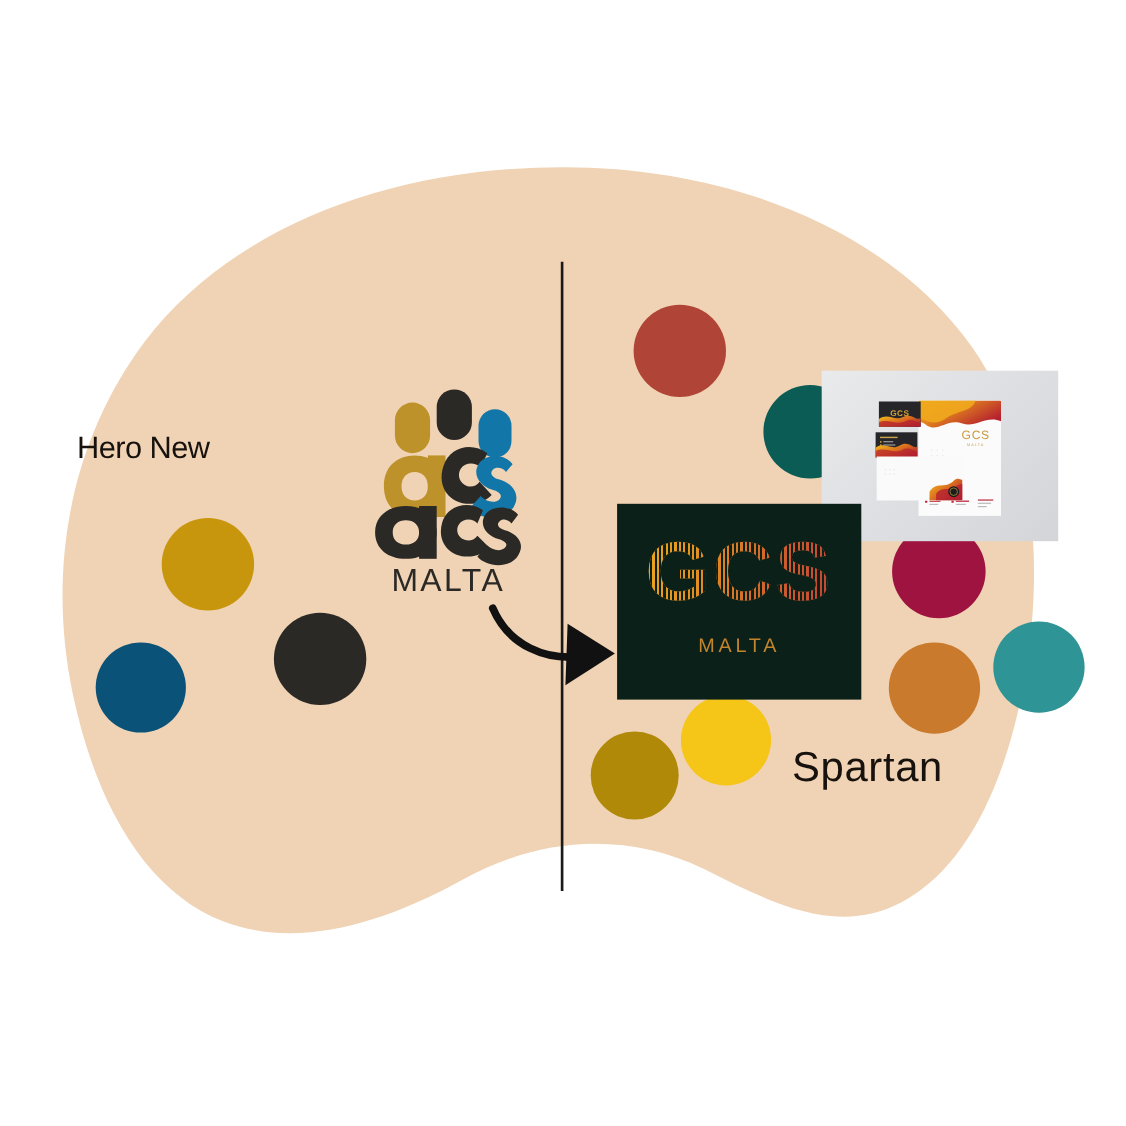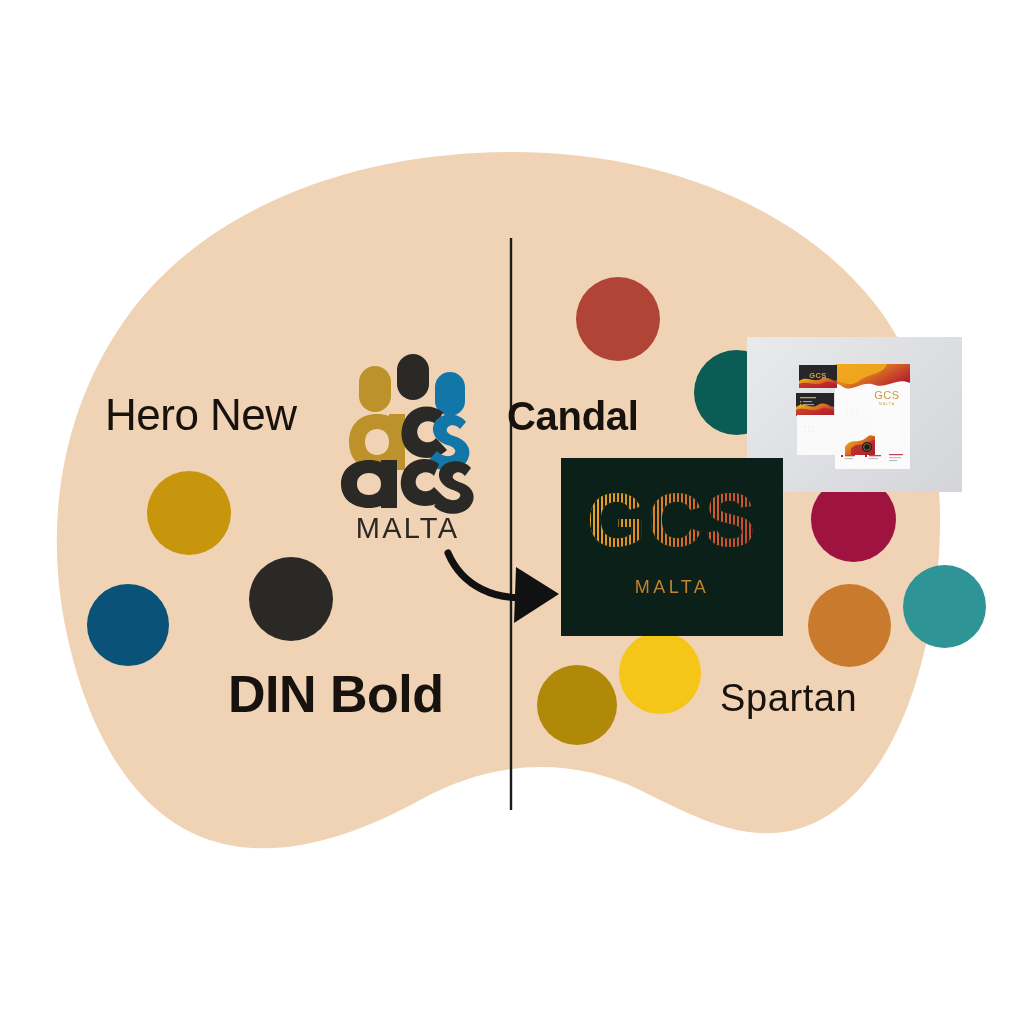--- a/index.html
+++ b/index.html
@@ -18,21 +18,21 @@
   svg.layer { display: block; }
 
   .dot { position: absolute; border-radius: 50%; }
 
   .label {
     position: absolute;
     color: #17120e;
     white-space: nowrap;
     line-height: 1;
   }
-  #label-hero-new  { left: 70px;  top: 393px; font-size: 44px; font-weight: 500; letter-spacing: -0.5px; margin-left: 35px; }
+  #label-hero-new  { left: 70px;  top: 393px; font-size: 28px; font-weight: 500; letter-spacing: -0.5px; }
   #label-candal    { left: 507px; top: 396px; font-size: 40px; font-weight: 700; letter-spacing: -0.3px; }
   #label-din-bold  { left: 228px; top: 668px; font-size: 52px; font-weight: 700; letter-spacing: -0.5px; }
   #label-spartan   { left: 720px; top: 679px; font-size: 38px; font-weight: 300; letter-spacing: 0.6px; }
 
   
   #logo-gcs-malta { position: absolute; left: 335px; top: 350px; width: 145px; height: 200px; }
   #logo-gcs-malta svg { display: block; }
   #logo-malta-word {
     position: absolute; left: 0; top: 162px; width: 145px;
     text-align: center; font-size: 29px; font-weight: 400;
@@ -234,17 +234,15 @@
 
   <svg class="layer" viewBox="0 0 1024 1024">
     <line x1="511" y1="238" x2="511" y2="810" stroke="#1a1a1a" stroke-width="2.4"></line>
     <g>
       <path d="M448 553 C463 588, 497 600, 527 597" fill="none" stroke="#111111" stroke-width="7" stroke-linecap="round"></path>
       <path d="M516 567 L559 594 L514 623 Z" fill="#111111"></path>
     </g>
   </svg>
 
   <div class="label" id="label-hero-new">Hero New</div>
-  <div class="label" id="label-candal">Candal</div>
-  <div class="label" id="label-din-bold">DIN Bold</div>
   <div class="label" id="label-spartan">Spartan</div>
 
 </div>
 
 </body></html>

